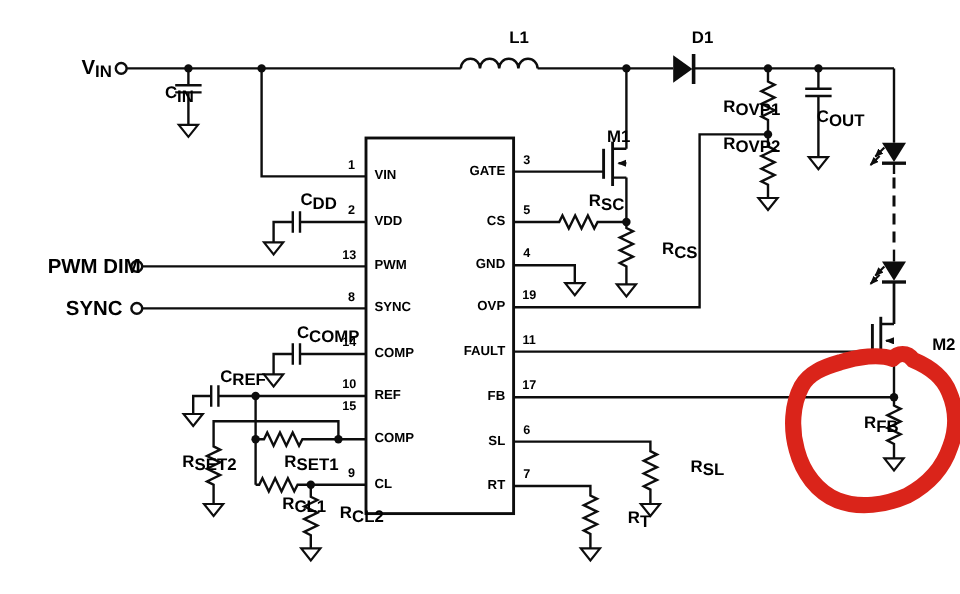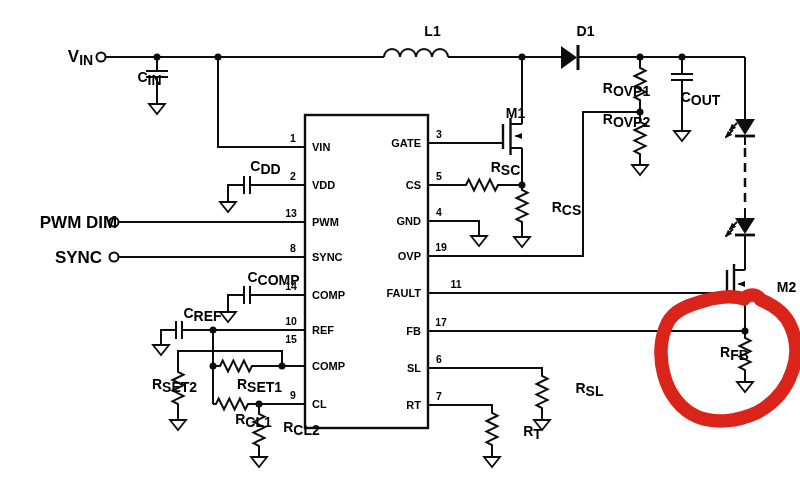--- a/index.html
+++ b/index.html
@@ -220,18 +220,18 @@
 <div class="pin-num" style="left:293px;top:253px">8</div>
 <div class="pin-num" style="left:291px;top:291px">14</div>
 <div class="pin-num" style="left:291px;top:326px">10</div>
 <div class="pin-num" style="left:291px;top:344px">15</div>
 <div class="pin-num" style="left:293px;top:400px">9</div>
 
 <div class="pin-num" style="left:439px;top:139px">3</div>
 <div class="pin-num" style="left:439px;top:181px">5</div>
 <div class="pin-num" style="left:439px;top:217px">4</div>
 <div class="pin-num" style="left:441px;top:252px">19</div>
-<div class="pin-num" style="left:456px;top:289px">11</div>
+<div class="pin-num" style="left:441px;top:289px">11</div>
 <div class="pin-num" style="left:441px;top:327px">17</div>
 <div class="pin-num" style="left:439px;top:364px">6</div>
 <div class="pin-num" style="left:439px;top:401px">7</div>
 
 </div>
 
 </body></html>

